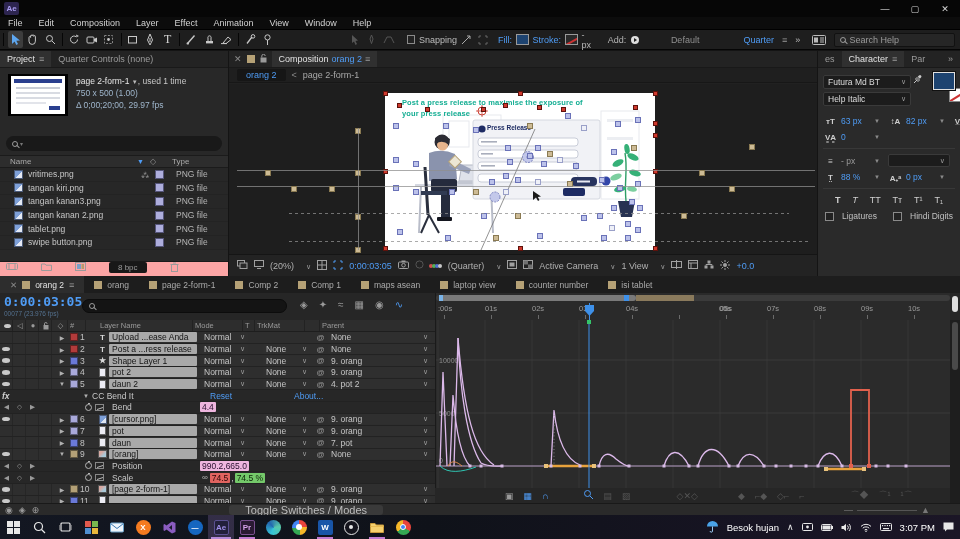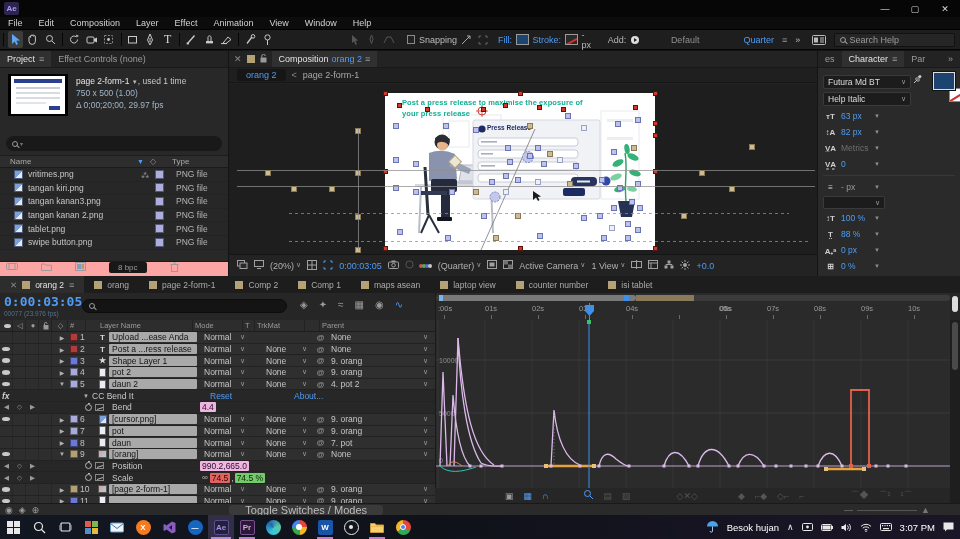--- a/index.html
+++ b/index.html
@@ -65,29 +65,29 @@
 .canvas{position:absolute;left:156px;top:9px;width:270px;height:157px;background:#fff}
 .headline{position:absolute;left:17px;top:5px;width:240px;font-size:7.5px;line-height:1.45;font-weight:bold;color:#14ae93;letter-spacing:.1px}
 .handle{position:absolute;width:5px;height:5px;background:#cf3a2e;border:1px solid #5e120c}
 .node{position:absolute;width:6px;height:6px;background:#bcc2ea;border:1px solid #6a72b8}
 .node.tan{background:#cdbb95;border-color:#8a7a52}
 .node.wht{background:#eef0f8;border-color:#9aa0c8}
 .pathline{position:absolute;height:1px;background:#8f8f8f;opacity:.75}
 .pathline.dash{background:repeating-linear-gradient(90deg,#8f8f8f 0 3px,transparent 3px 6px)}
 .c-status{position:absolute;bottom:0;left:0;right:0;height:22px;background:#232323;display:flex;align-items:center;gap:6px;padding:0 8px;color:#b0b0b0;border-top:1px solid #151515}
 .st-ico{font-size:9px;color:#a0a0a0}
-.st-dd{display:flex;align-items:flex-start;gap:2px}
+.st-dd{display:flex;align-items:flex-end;gap:12px}
 .rgbdots{display:flex}
 .rgbdots i{width:4px;height:4px;border-radius:50%;display:block;margin-left:-1px}
 
 
 .char-body{padding:4px 5px;font-size:8.5px}
 .cp-row{display:flex;align-items:center;margin:3px 0}
 .cp-sel{flex:none;width:88px;height:14px;background:#1c1c1c;border:1px solid #3a3a3a;border-radius:2px;display:flex;align-items:center;justify-content:space-between;padding:0 4px;color:#ddd}
-.cp-grid{display:grid;grid-template-columns:1fr;gap:2px 8px;}
+.cp-grid{display:grid;grid-template-columns:1fr 1fr 1fr;gap:2px 8px;margin-top:5px}
 .cp-ctl{display:flex;align-items:center;gap:3px;height:14px}
 .cp-ctl .ic{color:#cfcfcf;font-weight:bold;font-size:8px;width:15px;text-align:center;flex:none}
 .cp-ctl .v{color:#4f9cf5;min-width:30px}
 .cp-ctl .v.dim{color:#6f6f6f}
 .cp-ctl .ar{color:#8a8a8a;font-size:6px}
 .cp-hr{height:1px;background:#1c1c1c;border-bottom:1px solid #383838;margin:4px 0}
 .faux{display:flex;justify-content:space-around;padding:2px 6px;color:#d0d0d0;font-size:9px}
 .cbrow{display:flex;justify-content:space-between;padding:4px 2px;color:#c0c0c0}
 .cbrow span{display:flex;align-items:center;gap:4px}
 .colorbox{position:relative;width:34px;height:30px;margin-left:8px;flex:none}
@@ -344,21 +344,21 @@
     </span>
   </div>
 
   <div class="panel" style="left:0;top:51px;width:228px;height:225px">
     <div class="ptabbar">
       <span class="ptab active">
         <span>Project</span>
           <span class="hamb">≡</span>
       </span>
       <span class="ptab">
-          <span>Effect Controls (none)</span>
+          <span>Quarter Controls (none)</span>
         </span>
     </div>
     <div class="p-info">
       <div class="thumb">
         <div class="thumb-inner">
           <i style="left:3px;top:3px;width:48px;height:4px;background:#2a3f8f"></i>
           <i style="left:5px;top:11px;width:44px;height:2px;background:#c8ccd6"></i>
           <i style="left:5px;top:16px;width:44px;height:2px;background:#d8dbe2"></i>
           <i style="left:5px;top:21px;width:44px;height:2px;background:#d8dbe2"></i>
           <i style="left:5px;top:26px;width:30px;height:2px;background:#e2e4ea"></i>

